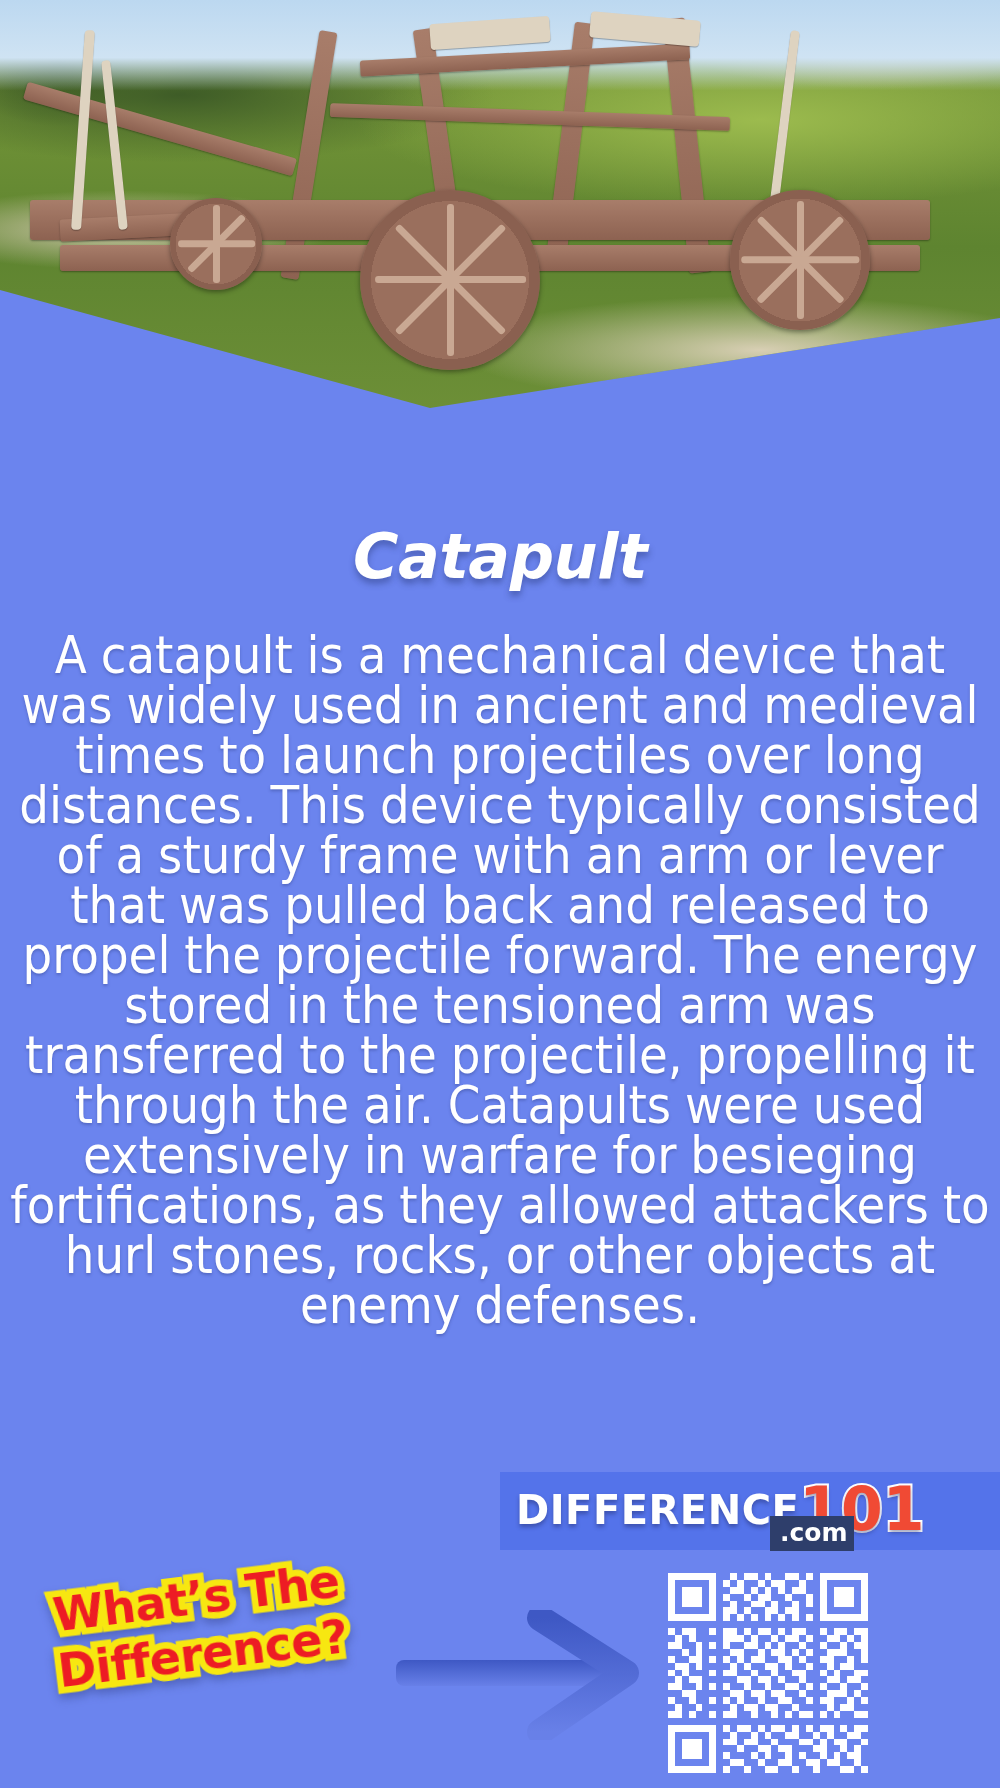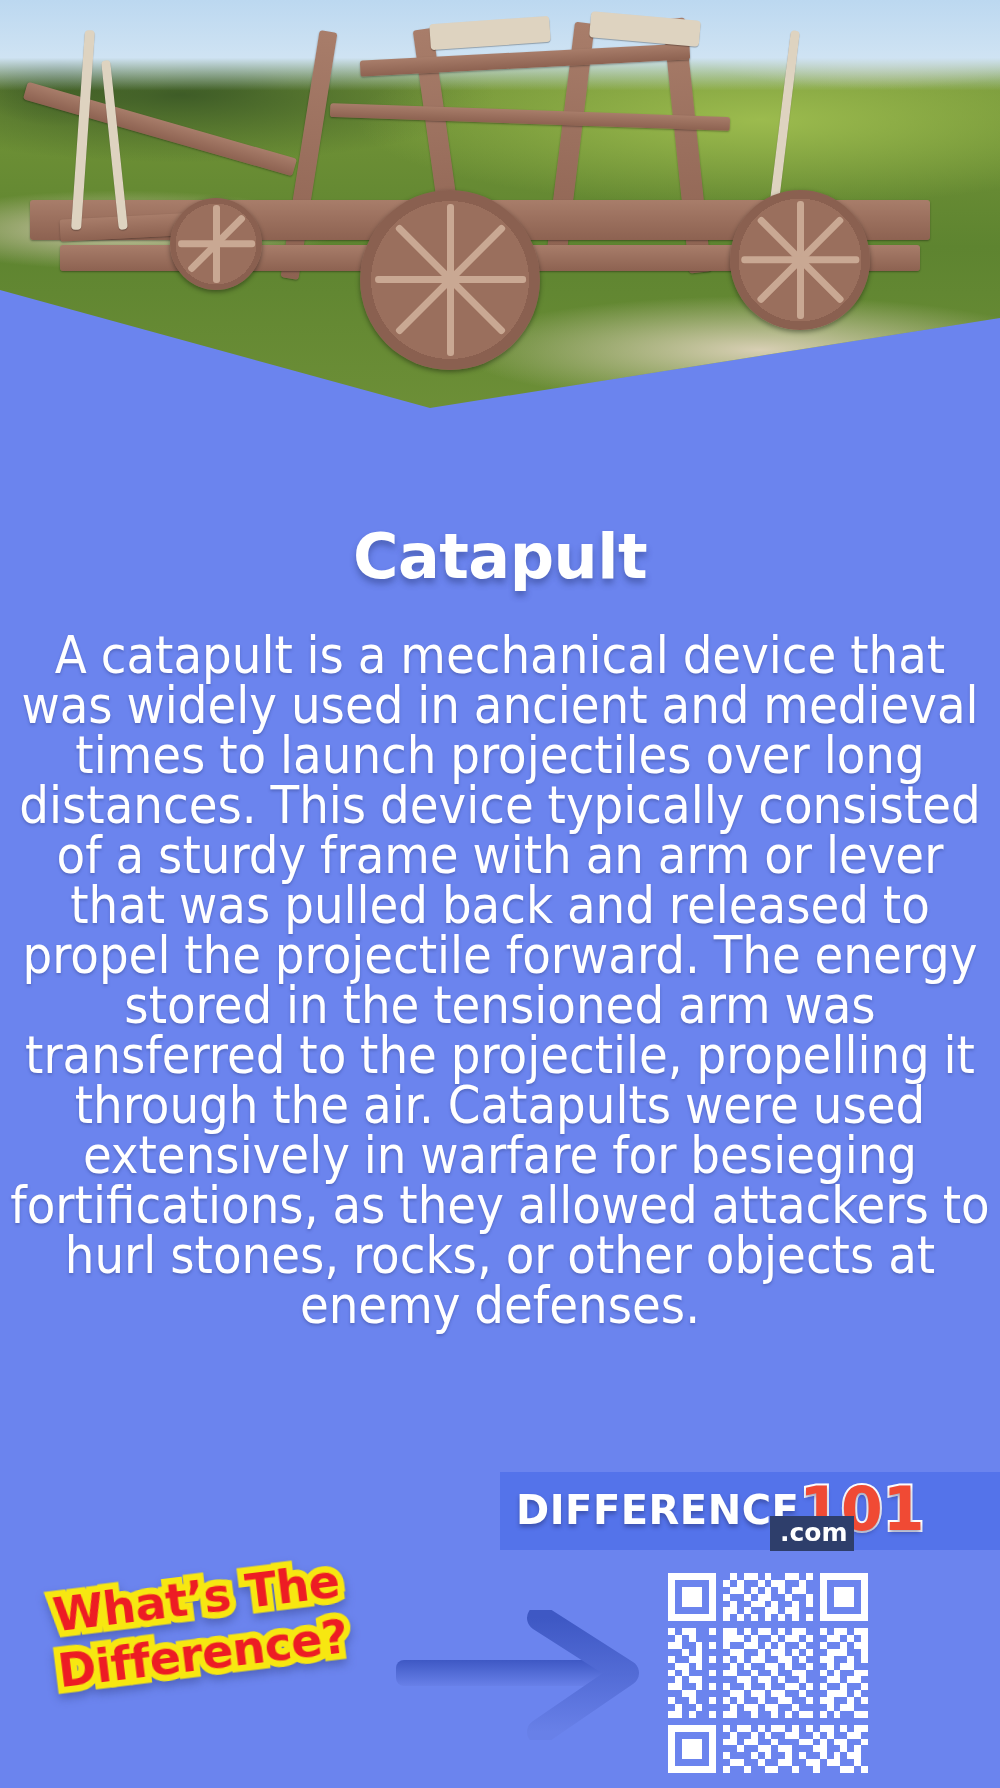--- a/index.html
+++ b/index.html
@@ -54,20 +54,21 @@
   
   .title{
     position:absolute; left:0; right:0; top:520px;
     text-align:center;
     font-family:"DejaVu Sans", sans-serif;
     font-weight:bold;
     font-size:62px;
     letter-spacing:-0.5px;
     color:#ffffff;
     text-shadow:0 5px 6px rgba(40,55,120,.45);
+    font-style:italic;
   }
 
   
   .body-text{
     position:absolute; left:10px; right:10px; top:630px;
     text-align:center;
     font-family:"Liberation Sans Narrow","DejaVu Sans Condensed","DejaVu Sans", sans-serif;
     font-stretch:condensed;
     font-size:52px;
     line-height:50px;

